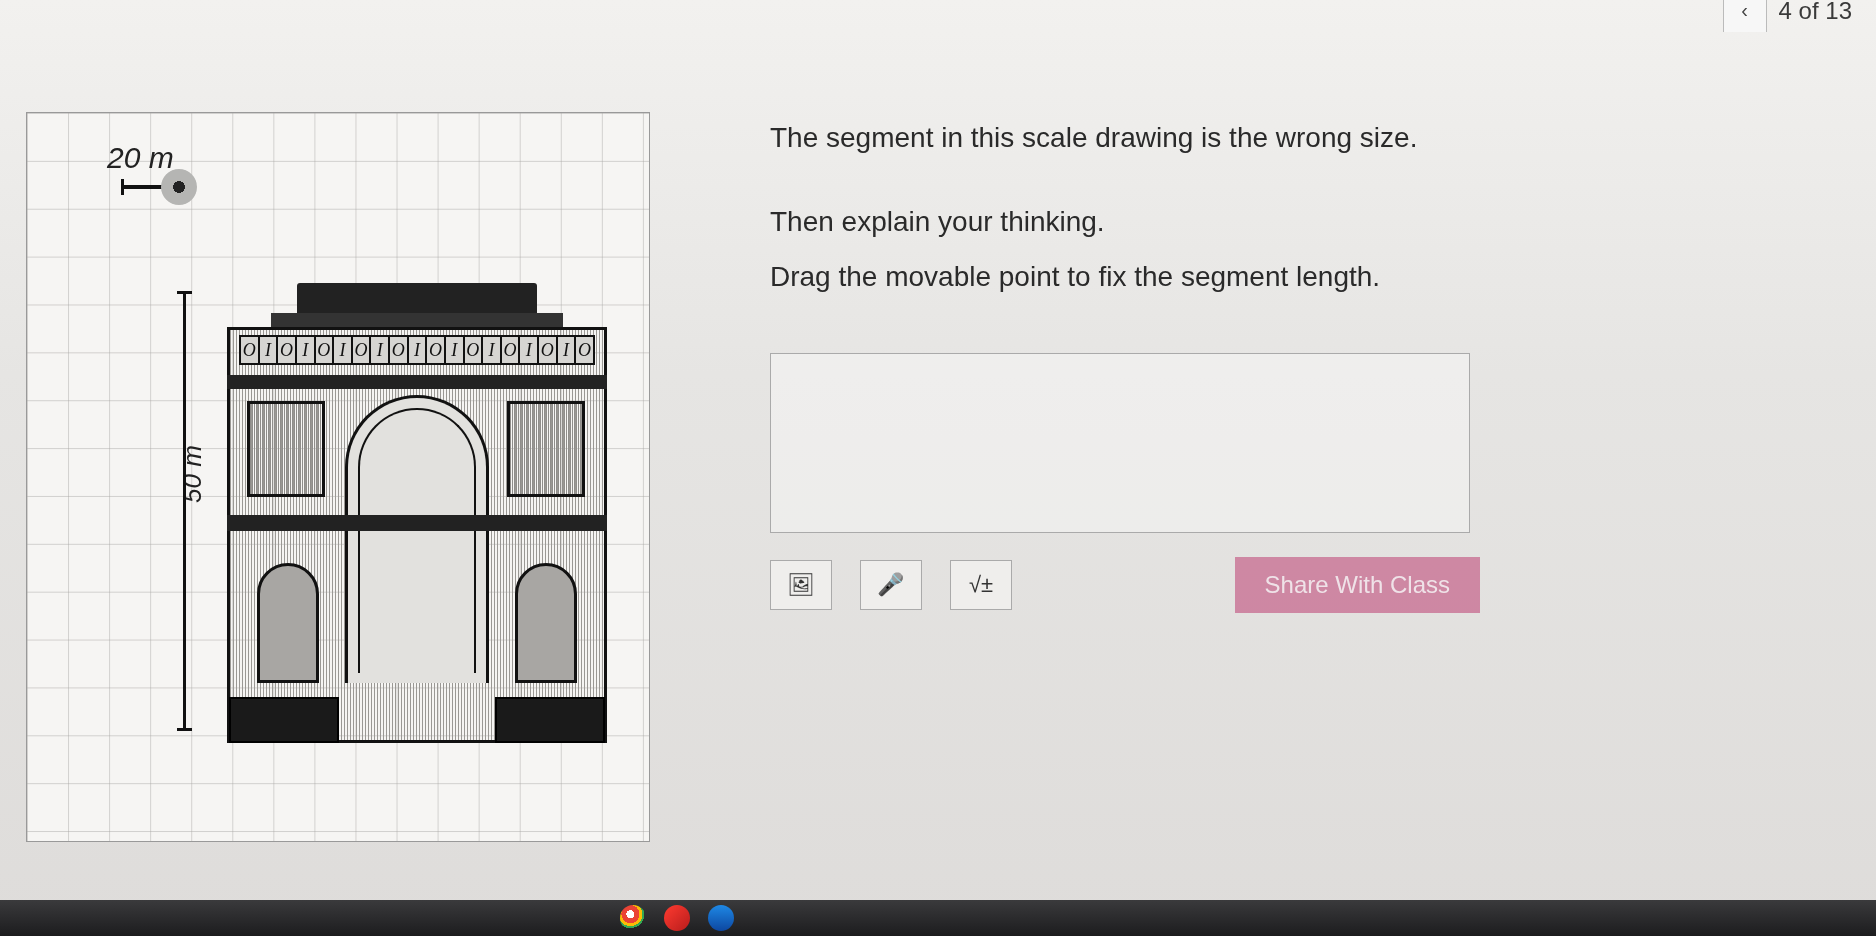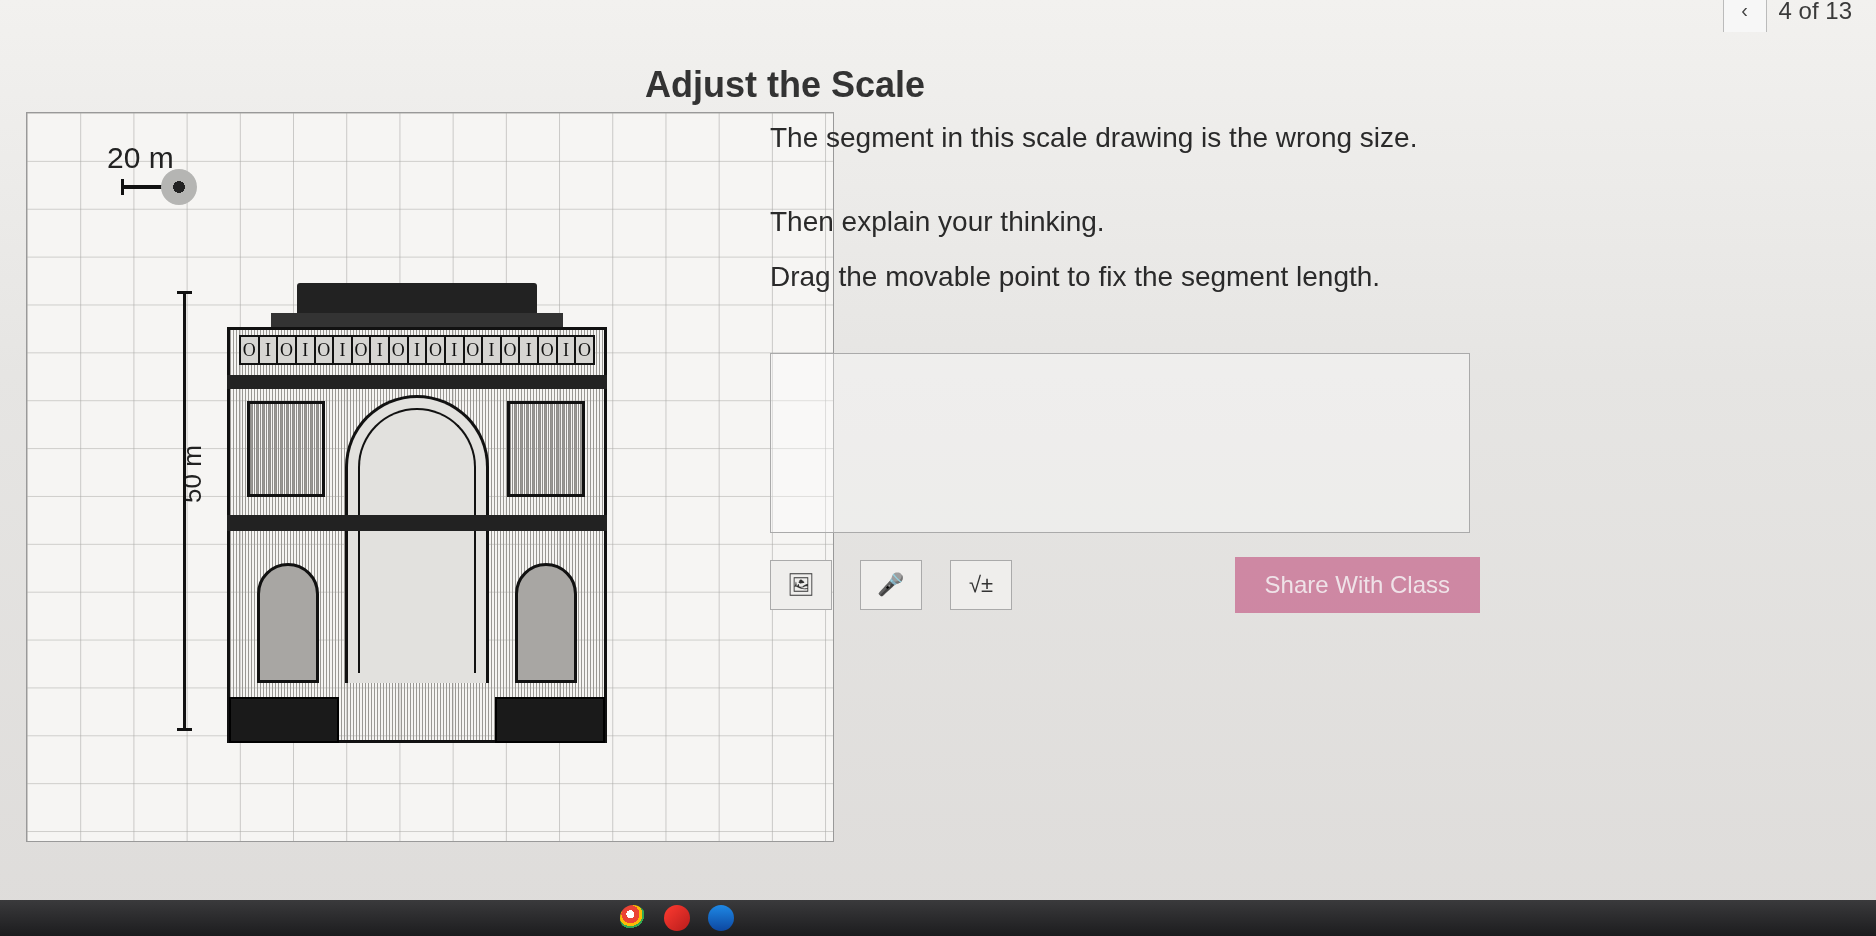--- a/index.html
+++ b/index.html
@@ -5,21 +5,21 @@
   * { box-sizing: border-box; margin: 0; padding: 0; }
   html, body { width: 1876px; height: 936px; font-family: Arial, Helvetica, sans-serif; background: #e8e7e5; overflow: hidden; }
   .page { width: 100%; height: 100%; position: relative; background: linear-gradient(180deg, #f2f1ef 0%, #e6e5e3 40%, #dedcda 100%); }
 
   .top-bar { position: absolute; top: 0; left: 0; right: 0; height: 28px; display: flex; justify-content: flex-end; align-items: center; padding-right: 24px; gap: 12px; }
   .nav-btn { width: 44px; height: 44px; border: 1px solid #bbb; background: #f7f7f7; display: flex; align-items: center; justify-content: center; font-size: 20px; color: #444; margin-top: -8px; border-bottom: none; border-top: none; }
   .page-count { font-size: 24px; color: #3a3a3a; font-family: Arial, sans-serif; margin-top: -6px; }
 
   .title { position: absolute; top: 64px; left: 645px; font-size: 36px; color: #333; }
 
-  .graph-panel { position: absolute; top: 112px; left: 26px; width: 808px; height: 730px; border: 1px solid #999; background: #f6f5f3; }
+  .graph-panel { position: absolute; top: 112px; left: 26px; width: 624px; height: 730px; border: 1px solid #999; background: #f6f5f3; font-style: italic; }
   .grid-cell { stroke: #a8a7a4; stroke-width: 1; fill: none; }
   svg.grid { position: absolute; inset: 0; width: 100%; height: 100%; }
 
   .label-20m { position: absolute; top: 28px; left: 80px; font-size: 30px; color: #222; }
   .segment-h { position: absolute; top: 72px; left: 94px; width: 56px; height: 4px; background: #111; }
   .segment-h .cap { position:absolute; top:-6px; width:3px; height:16px; background:#111; }
   .segment-h .cap.left { left:0; }
   .segment-h .cap.right { right:-3px; }
   .draggable-point { position: absolute; top: 56px; left: 134px; width: 36px; height: 36px; border-radius: 50%; background: radial-gradient(circle at 50% 50%, #222 0 6px, #b5b5b3 6px 18px, rgba(0,0,0,0) 19px); cursor: grab; }
 
@@ -64,21 +64,20 @@
 </style>
 </head>
 <body>
 <div class="page">
 
   <div class="top-bar">
     <div class="nav-btn">‹</div>
     <div class="page-count">4 of 13</div>
   </div>
 
-  <h1 class="title">Adjust the Scale</h1>
 
   <div class="graph-panel">
     <svg class="grid" viewBox="0 0 712 730" preserveAspectRatio="none">
       <defs>
         <pattern id="smallGrid" width="47" height="48" patternUnits="userSpaceOnUse">
           <path d="M 47 0 L 0 0 0 48" class="grid-cell"></path>
         </pattern>
       </defs>
       <rect width="712" height="730" fill="url(#smallGrid)"></rect>
     </svg>

